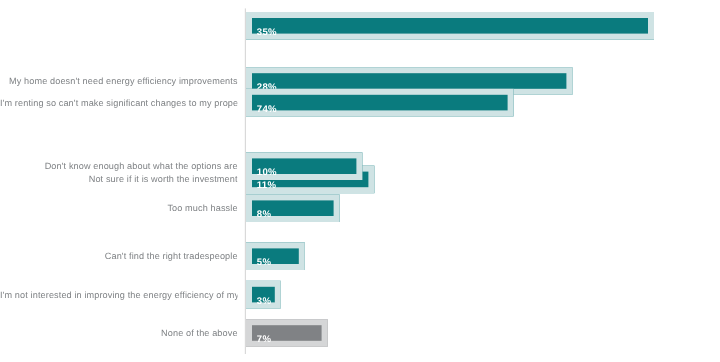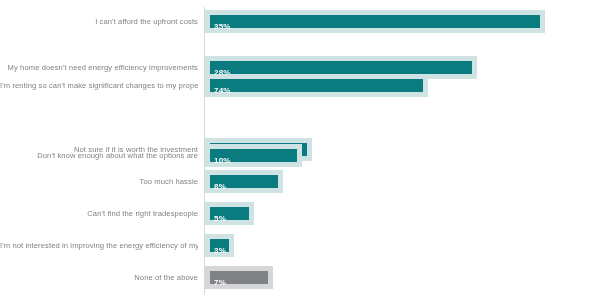--- a/index.html
+++ b/index.html
@@ -83,21 +83,20 @@
     letter-spacing: 0.2px;
   }
 </style>
 </head>
 <body>
 
 <div id="chart-root">
   <div class="plot-area">
     <div class="axis-line"></div>
   <div class="bar-row" style="top: 10px;">
-        <div class="cat-label">I can't afford the upfront costs</div>
         <div class="bar teal" style="width: 340px;">
           <span class="bar-value">35%</span>
         </div>
       </div>
       <div class="bar-row" style="top: 56px;">
         <div class="cat-label">My home doesn't need energy efficiency improvements</div>
         <div class="bar teal" style="width: 272px;">
           <span class="bar-value">28%</span>
         </div>
       </div>
@@ -106,27 +105,27 @@
         <div class="bar teal" style="width: 223px;">
           <span class="bar-value">74%</span>
         </div>
       </div>
       <div class="bar-row" style="top: 106px; margin-top: 32px;">
         <div class="cat-label">Not sure if it is worth the investment</div>
         <div class="bar teal" style="width: 107px;">
           <span class="bar-value">11%</span>
         </div>
       </div>
-      <div class="bar-row" style="top: 144px;">
+      <div class="bar-row" style="top: 127px;">
         <div class="cat-label">Don't know enough about what the options are</div>
         <div class="bar teal" style="width: 97px;">
           <span class="bar-value">10%</span>
         </div>
       </div>
-      <div class="bar-row" style="top: 170px;">
+      <div class="bar-row" style="top: 162px;">
         <div class="cat-label">Too much hassle</div>
         <div class="bar teal" style="width: 78px;">
           <span class="bar-value">8%</span>
         </div>
       </div>
       <div class="bar-row" style="top: 202px;">
         <div class="cat-label">Can't find the right tradespeople</div>
         <div class="bar teal" style="width: 49px;">
           <span class="bar-value">5%</span>
         </div>

